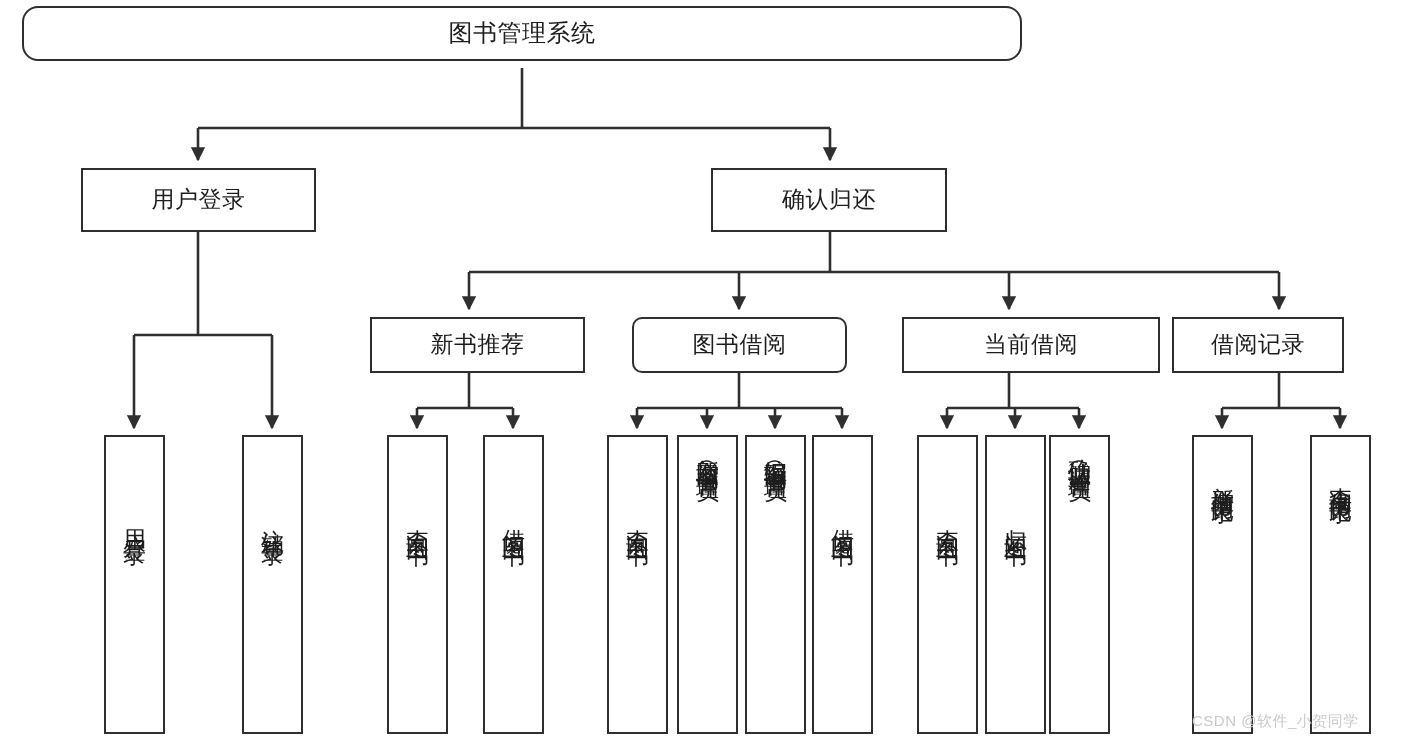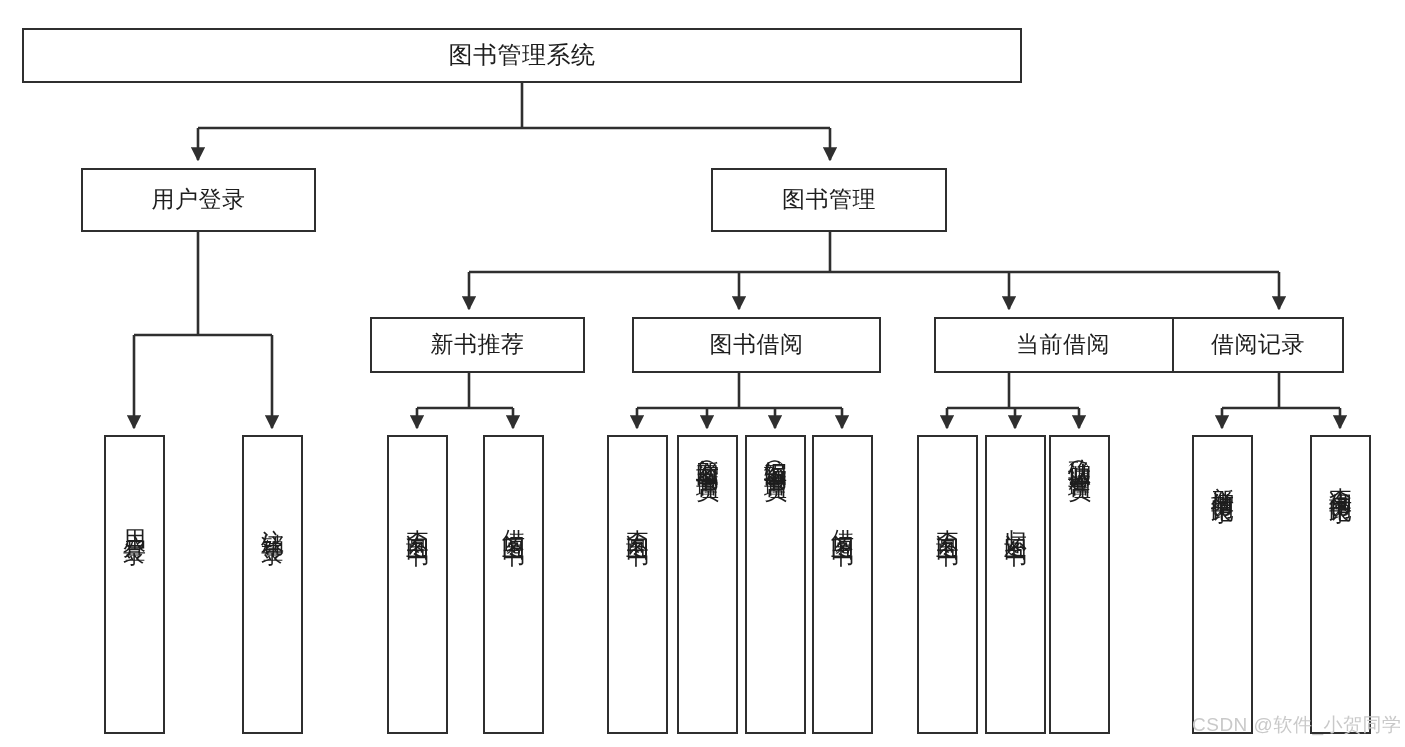--- a/index.html
+++ b/index.html
@@ -62,21 +62,21 @@
     letter-spacing: 5px;
     white-space: nowrap;
   }
   .node.vert.top .label {
     
     letter-spacing: 3px;
   }
   .watermark {
     position: absolute;
     color: #c9c9c9;
-    font-size: 19px;
+    font-size: 15px;
     white-space: nowrap;
     letter-spacing: 0.5px;
     font-family: "Liberation Sans", "DejaVu Sans", sans-serif;
   }
 </style>
 </head>
 <body>
 
 <div id="canvas">
 
@@ -123,41 +123,41 @@
       <path d="M 1015 408 L 1015 428" marker-end="url(#arrow)"></path>
       <path d="M 1079 408 L 1079 428" marker-end="url(#arrow)"></path>
 
       <path d="M 1279 373 L 1279 408"></path>
       <path d="M 1222 408 L 1340 408"></path>
       <path d="M 1222 408 L 1222 428" marker-end="url(#arrow)"></path>
       <path d="M 1340 408 L 1340 428" marker-end="url(#arrow)"></path>
     </g>
   </svg>
 
-  <div class="node horiz root" style="left:22px; top:28px; width:1000px; height:55px;">
+  <div class="node horiz root" style="left:22px; top:6px; width:1000px; height:55px;border-radius:16px;">
     <span class="label">图书管理系统</span>
   </div>
 
   <div class="node horiz" style="left:81px; top:168px; width:235px; height:64px;">
     <span class="label">用户登录</span>
   </div>
 
   <div class="node horiz" style="left:711px; top:168px; width:236px; height:64px;">
-    <span class="label">图书管理</span>
+    <span class="label">确认归还</span>
   </div>
 
   <div class="node horiz" style="left:362px; top:317px; width:215px; height:56px;margin-left:8px;">
     <span class="label">新书推荐</span>
   </div>
 
-  <div class="node horiz" style="left:632px; top:317px; width:249px; height:56px;">
+  <div class="node horiz" style="left:632px; top:317px; width:215px; height:56px;border-radius:10px;">
     <span class="label">图书借阅</span>
   </div>
 
-  <div class="node horiz" style="left:902px; top:317px; width:258px; height:56px;margin-left:32px;">
+  <div class="node horiz" style="left:902px; top:317px; width:258px; height:56px;">
     <span class="label">当前借阅</span>
   </div>
 
   <div class="node horiz" style="left:1172px; top:317px; width:172px; height:56px;">
     <span class="label">借阅记录</span>
   </div>
 
   <div class="node vert" style="left:104px; top:435px; width:61px; height:299px; padding-top:74px;">
     <span class="label">用户登录</span>
   </div>

